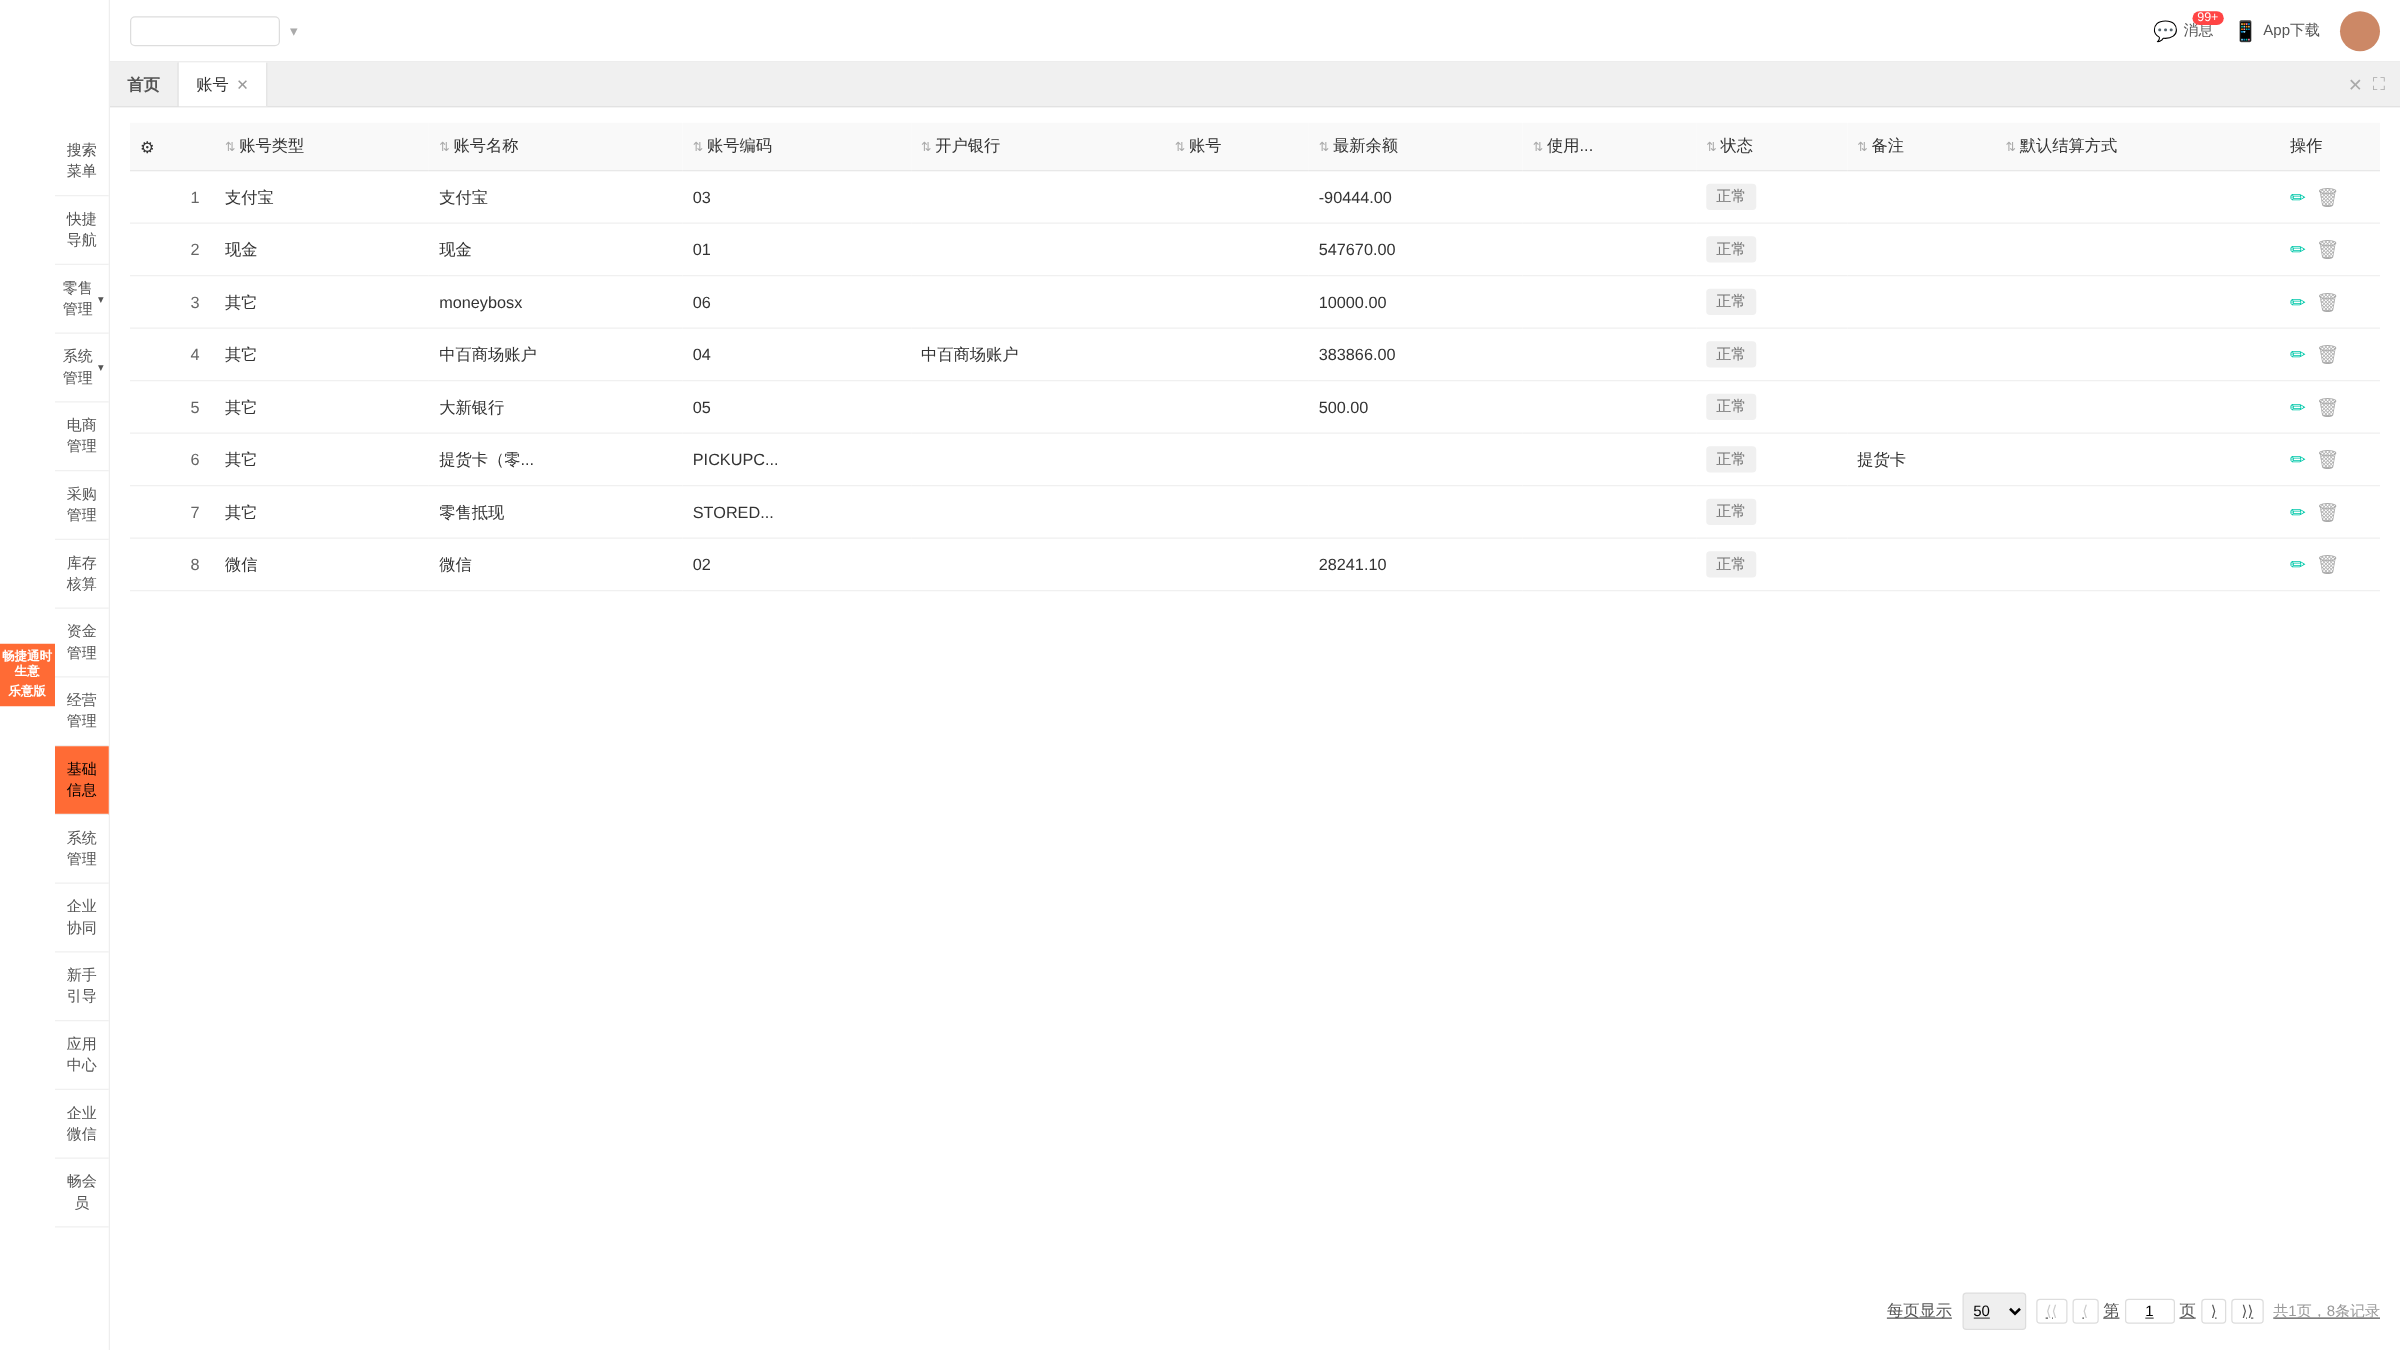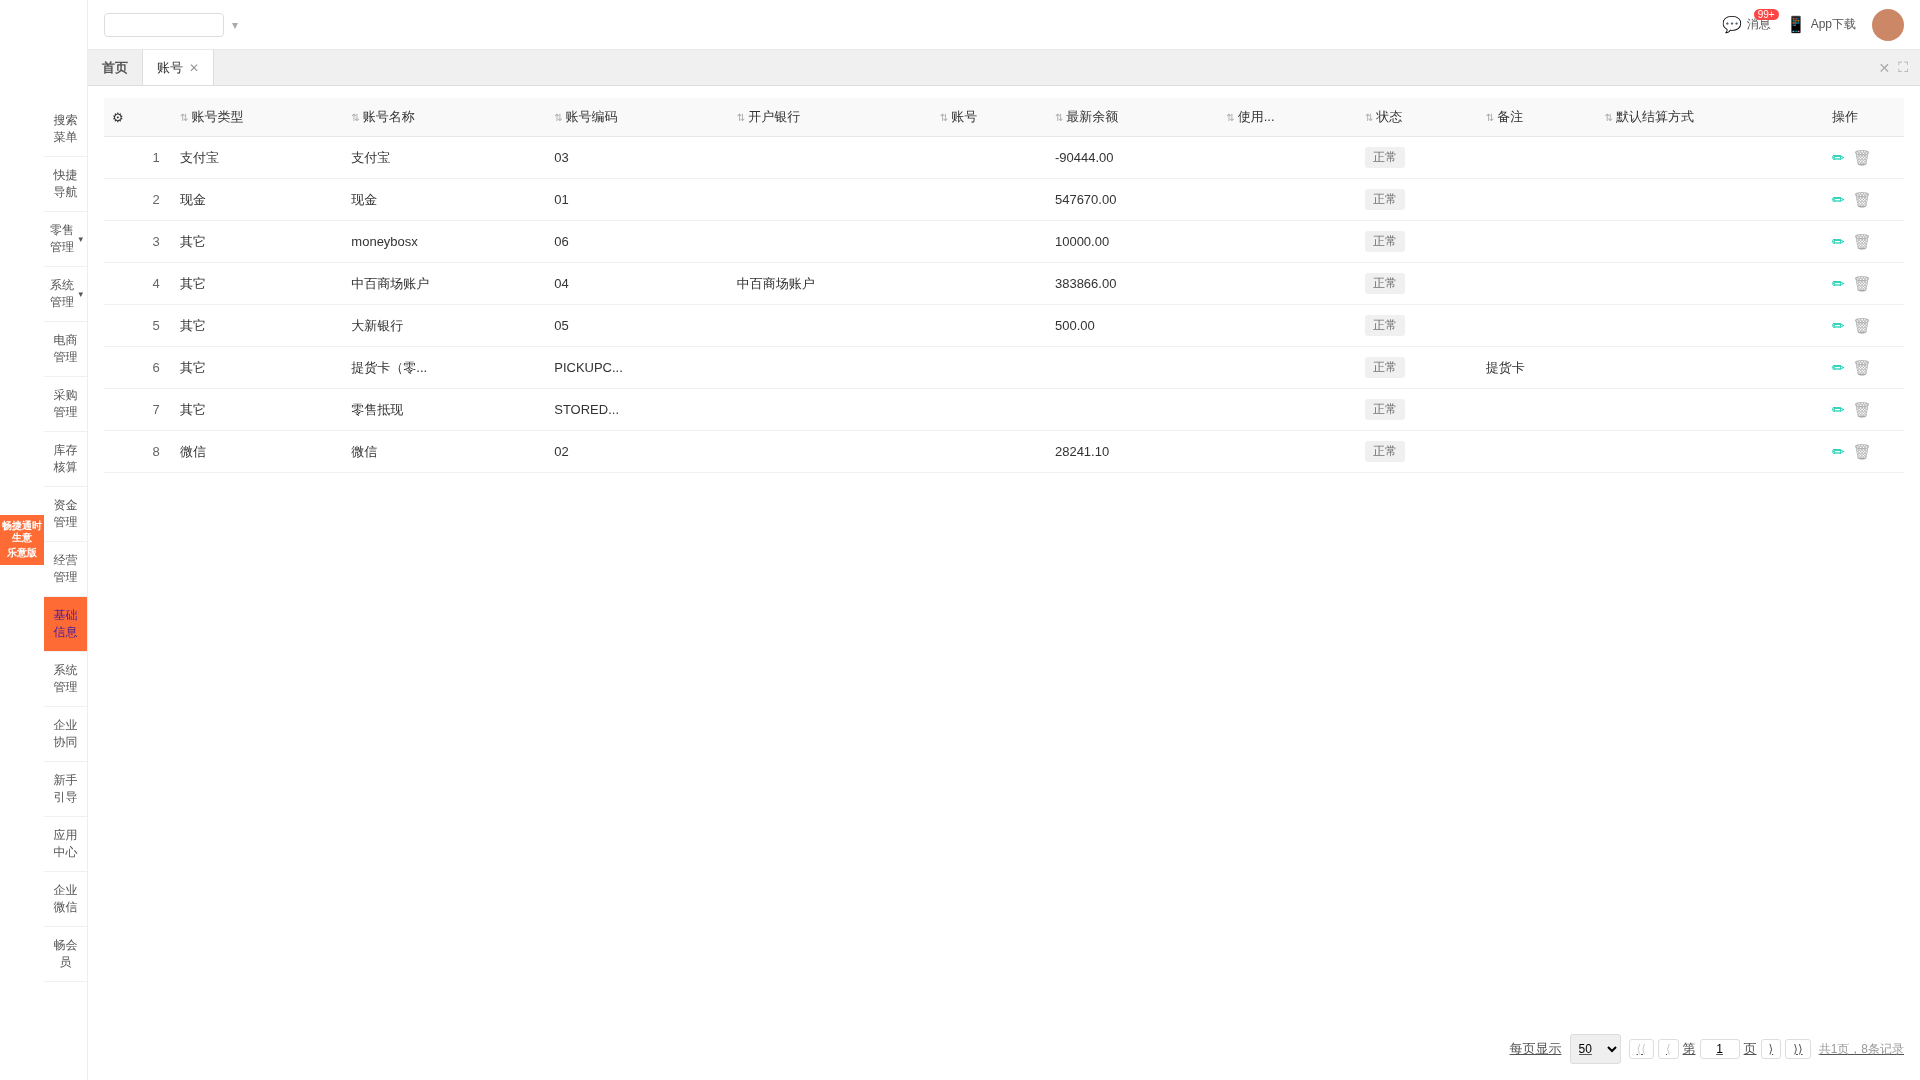--- a/index.html
+++ b/index.html
@@ -41,21 +41,21 @@
       align-items: center;
       justify-content: center;
       padding: 10px 4px;
       cursor: pointer;
       color: #555;
       font-size: 12px;
       border-bottom: 1px solid #f0f0f0;
       min-height: 46px;
       text-align: center;
     }
-    .sidebar-item.active { background: #ff6b35; color: #4c1d95; font-family: Liberation Serif, serif; }
+    .sidebar-item.active { background: #ff6b35; color: #000000; font-family: Liberation Serif, serif; }
     .sidebar-item-with-arrow {
       display: flex;
       align-items: center;
       justify-content: center;
       gap: 2px;
     }
     .arrow-down { font-size: 9px; }
 
     
     .main {

